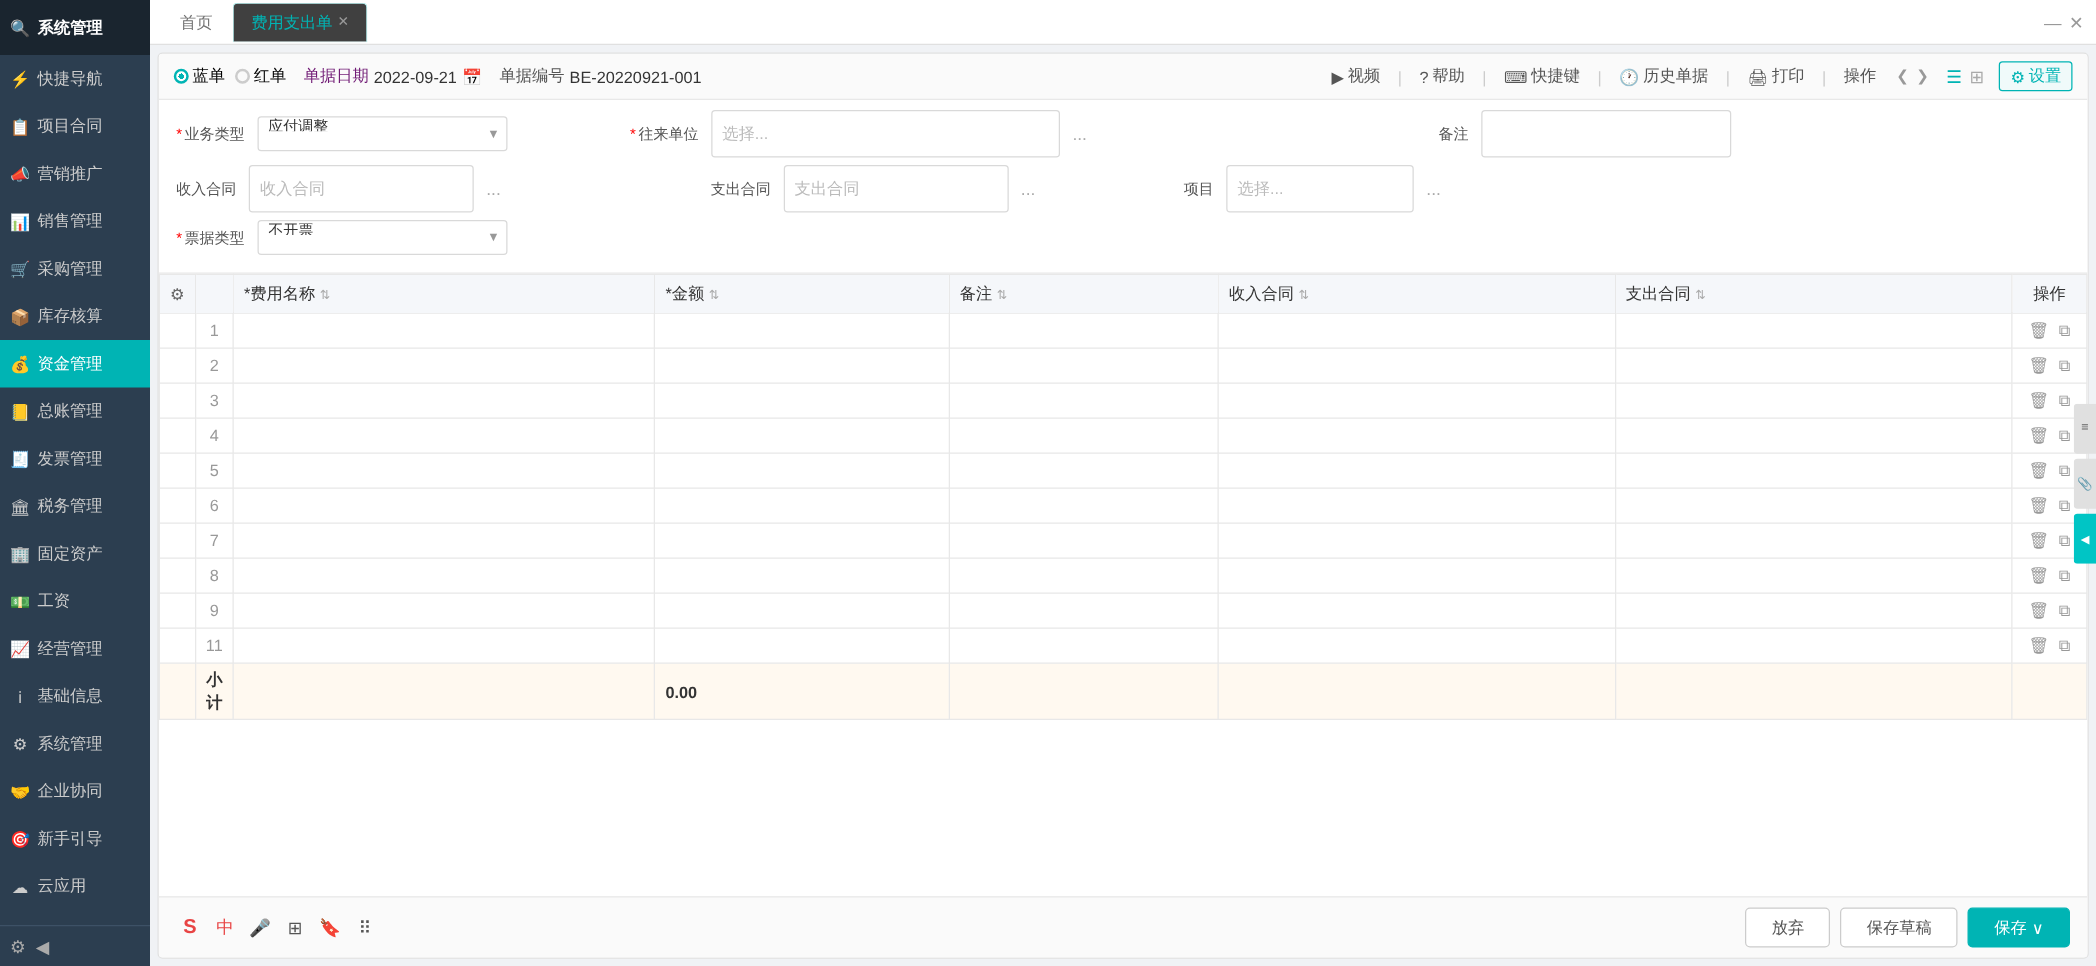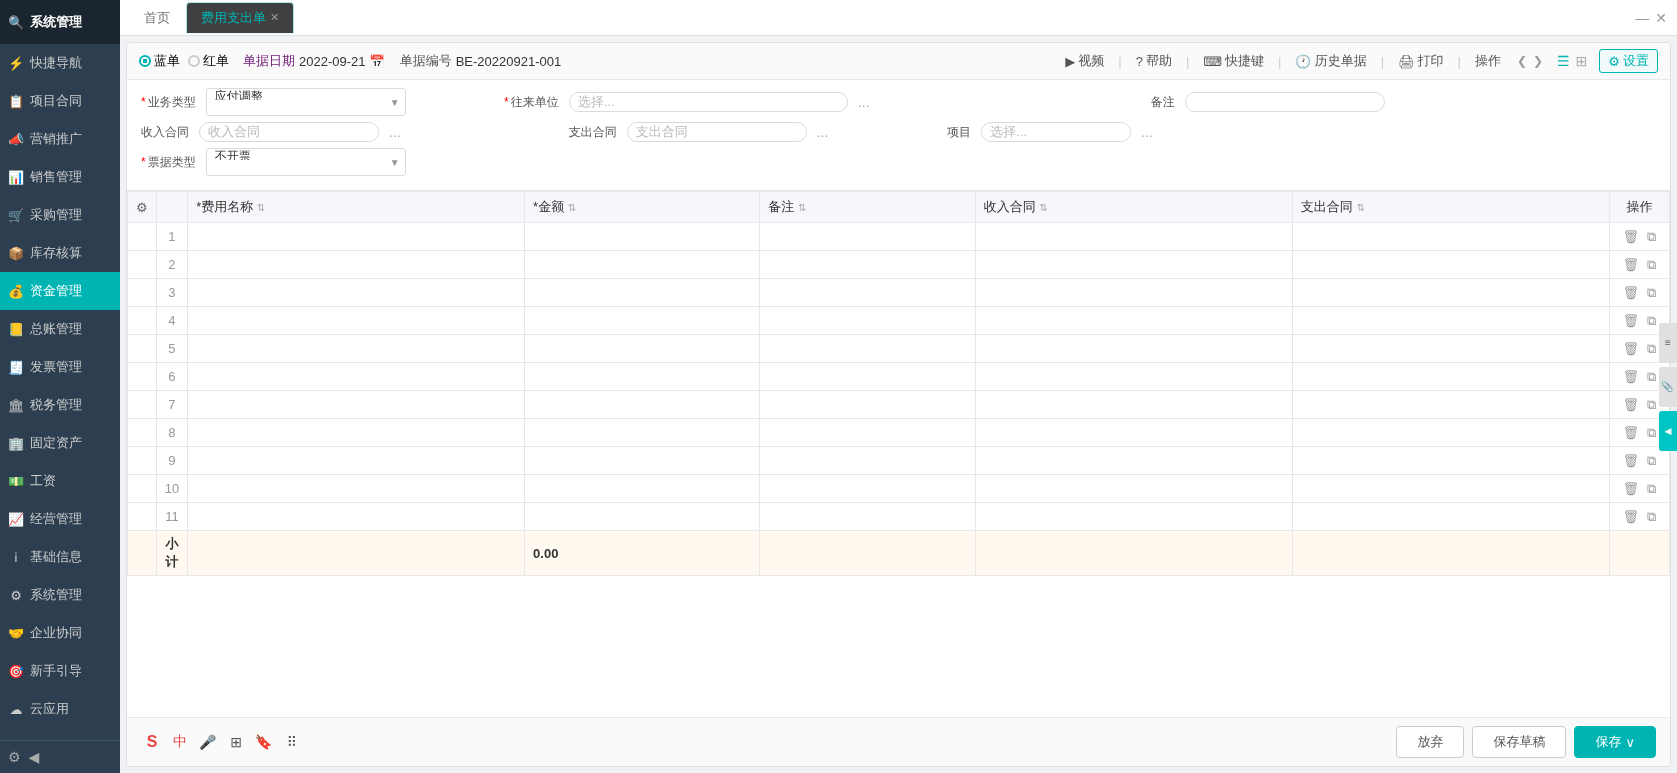--- a/index.html
+++ b/index.html
@@ -171,23 +171,23 @@
       min-width: 100px;
     }
     .select-arrow {
       position: absolute;
       right: 6px;
       color: #999;
       pointer-events: none;
       font-size: 10px;
     }
     .form-placeholder {
-      height: 20px;
+      height: 38px;
       border: 1px solid #d9d9d9;
-      border-radius: 14px;
+      border-radius: 3px;
       padding: 0 8px;
       font-size: 12px;
       color: #bbb;
       display: flex;
       align-items: center;
       background: #fff;
       min-width: 120px;
     }
     .form-dots {
       color: #aaa;
@@ -686,33 +686,20 @@
       <td></td>
       <td></td>
       <td></td>
       <td class="col-ops">
         <span class="op-icon">🗑</span>
         <span class="op-icon">⧉</span>
       </td>
     </tr>
             <tr>
       <td class="col-gear"></td>
-      <td class="row-num">10</td>
-      <td></td>
-      <td></td>
-      <td></td>
-      <td></td>
-      <td></td>
-      <td class="col-ops">
-        <span class="op-icon">🗑</span>
-        <span class="op-icon">⧉</span>
-      </td>
-    </tr>
-            <tr>
-      <td class="col-gear"></td>
       <td class="row-num">11</td>
       <td></td>
       <td></td>
       <td></td>
       <td></td>
       <td></td>
       <td class="col-ops">
         <span class="op-icon">🗑</span>
         <span class="op-icon">⧉</span>
       </td>

